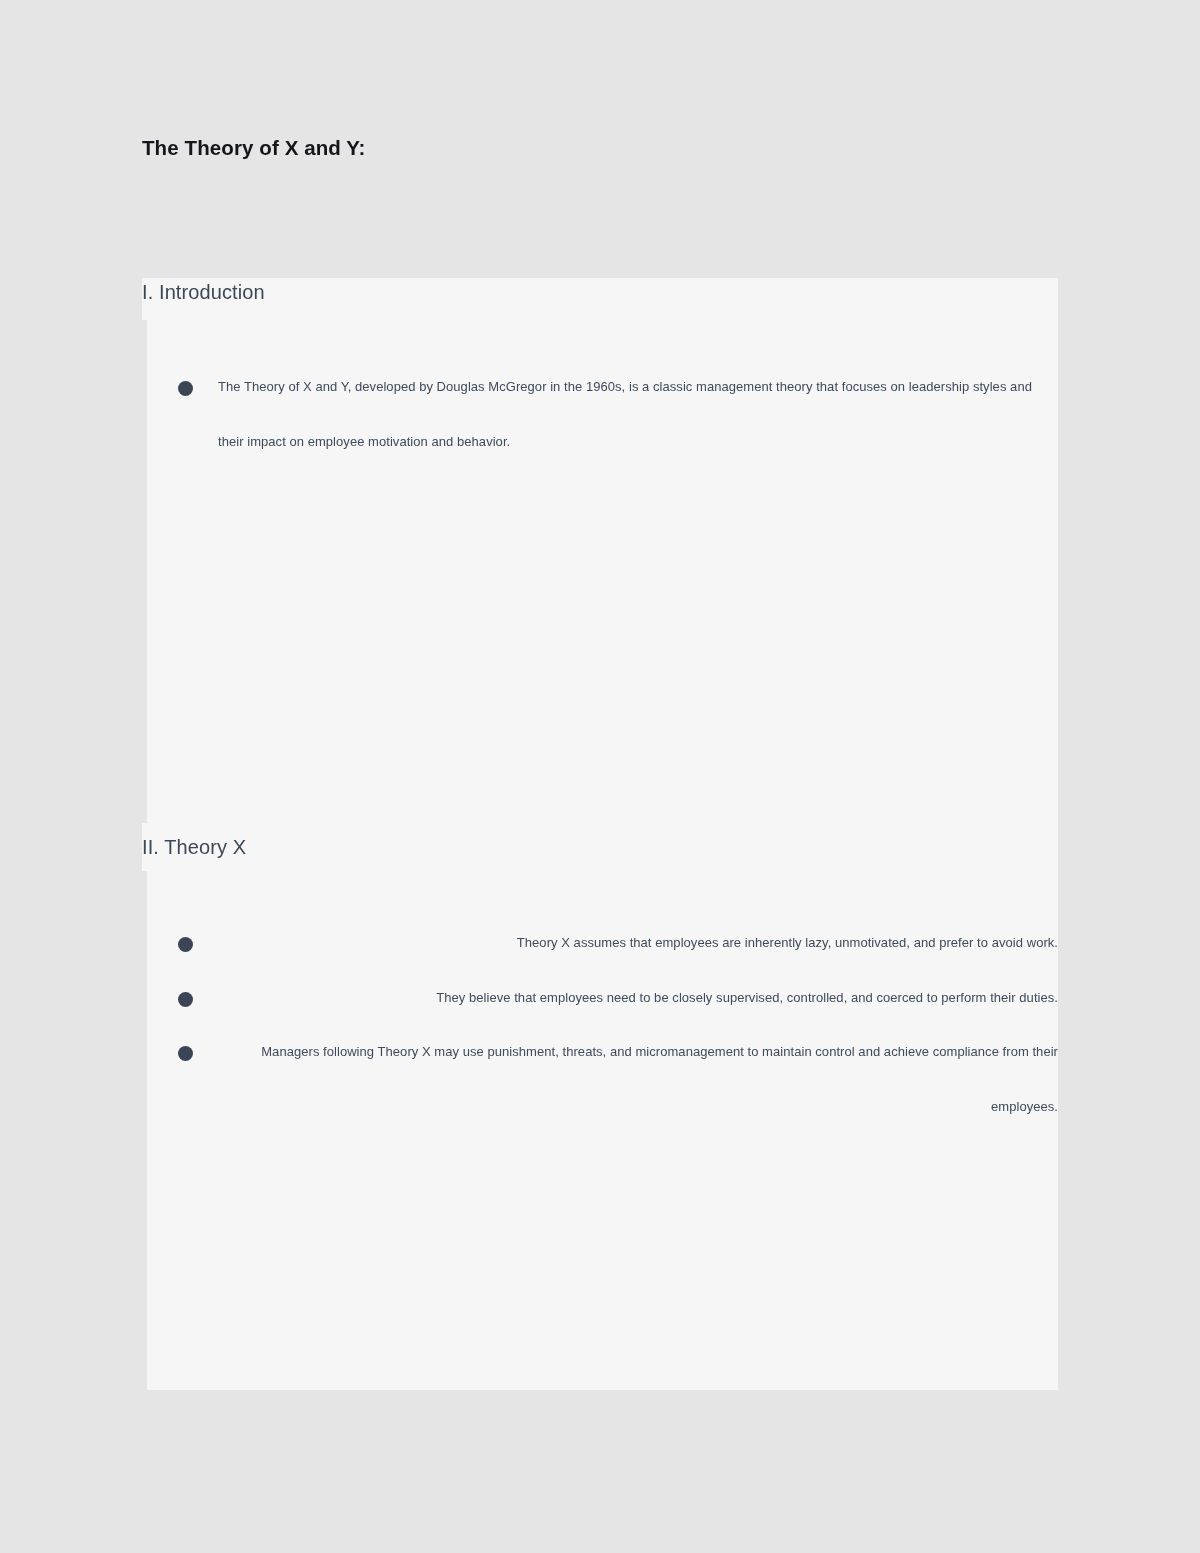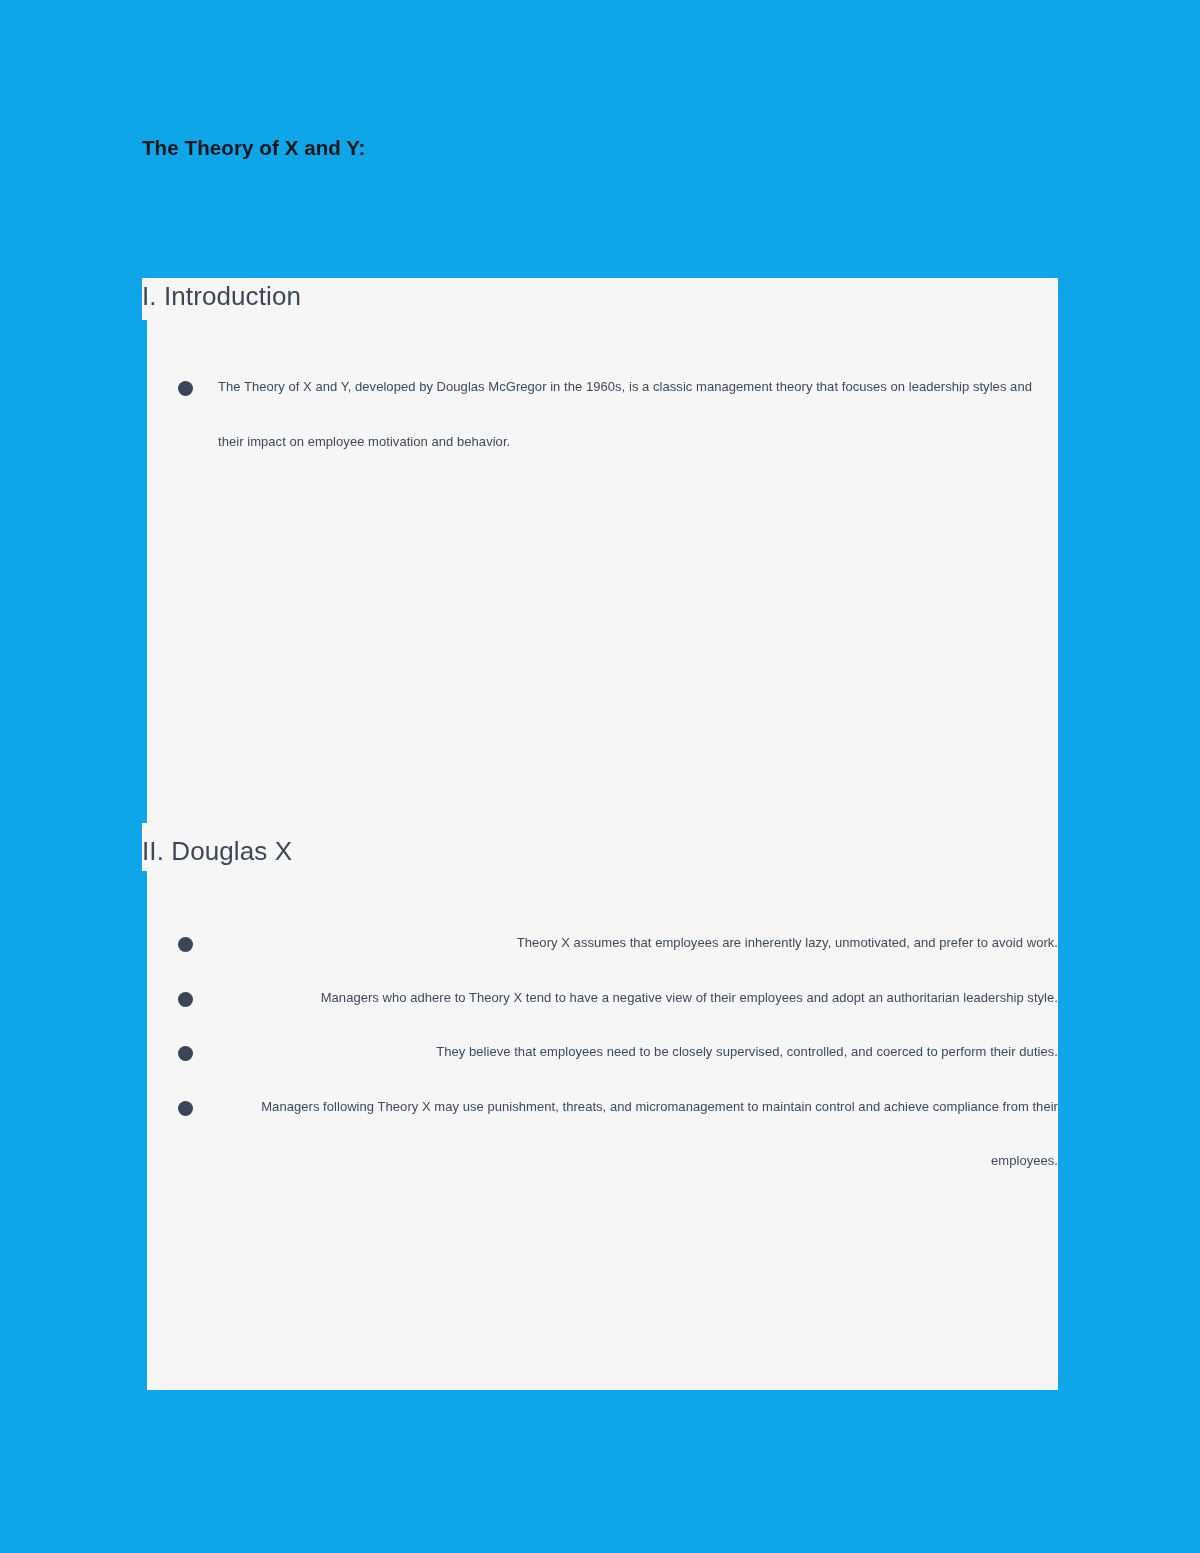--- a/index.html
+++ b/index.html
@@ -11,21 +11,21 @@
     width: 1200px;
     height: 1553px;
     position: relative;
     font-family: "Liberation Sans", "DejaVu Sans", sans-serif;
     overflow: hidden;
   }
 
   .page {
     position: absolute;
     inset: 0;
-    background: #0ea5e9;
+    background: #e5e5e5;
   }
 
   
   .highlight-slab {
     position: absolute;
     left: 147px;
     top: 278px;
     width: 911px;
     height: 1112px;
     background: #f6f6f7;
@@ -53,21 +53,21 @@
     font-size: 20.5px;
     font-weight: 700;
     color: #15161a;
     letter-spacing: 0.1px;
     white-space: nowrap;
   }
 
   .section-heading {
     position: absolute;
     left: 142px;
-    font-size: 26px;
+    font-size: 20px;
     font-weight: 400;
     color: #3d4857;
     letter-spacing: 0.1px;
     white-space: nowrap;
   }
   .heading-intro  { top: 281px; }
   .heading-theory { top: 836px; }
 
   .bullet-list {
     position: absolute;
@@ -117,30 +117,26 @@
 
     <div class="section-heading heading-intro">I. Introduction</div>
 
     <ul class="bullet-list list-intro">
       <li class="bullet-item">
         <span class="bullet-dot"></span>
         <span class="bullet-text">The Theory of X and Y, developed by Douglas McGregor in the 1960s, is a classic management theory that focuses on leadership styles and their impact on employee motivation and behavior.</span>
       </li>
     </ul>
 
-    <div class="section-heading heading-theory">II. Douglas X</div>
+    <div class="section-heading heading-theory">II. Theory X</div>
 
     <ul class="bullet-list list-theory">
       <li class="bullet-item">
         <span class="bullet-dot"></span>
         <span class="bullet-text">Theory X assumes that employees are inherently lazy, unmotivated, and prefer to avoid work.</span>
-      </li>
-      <li class="bullet-item">
-        <span class="bullet-dot"></span>
-        <span class="bullet-text">Managers who adhere to Theory X tend to have a negative view of their employees and adopt an authoritarian leadership style.</span>
       </li>
       <li class="bullet-item">
         <span class="bullet-dot"></span>
         <span class="bullet-text">They believe that employees need to be closely supervised, controlled, and coerced to perform their duties.</span>
       </li>
       <li class="bullet-item">
         <span class="bullet-dot"></span>
         <span class="bullet-text">Managers following Theory X may use punishment, threats, and micromanagement to maintain control and achieve compliance from their employees.</span>
       </li>
     </ul>

